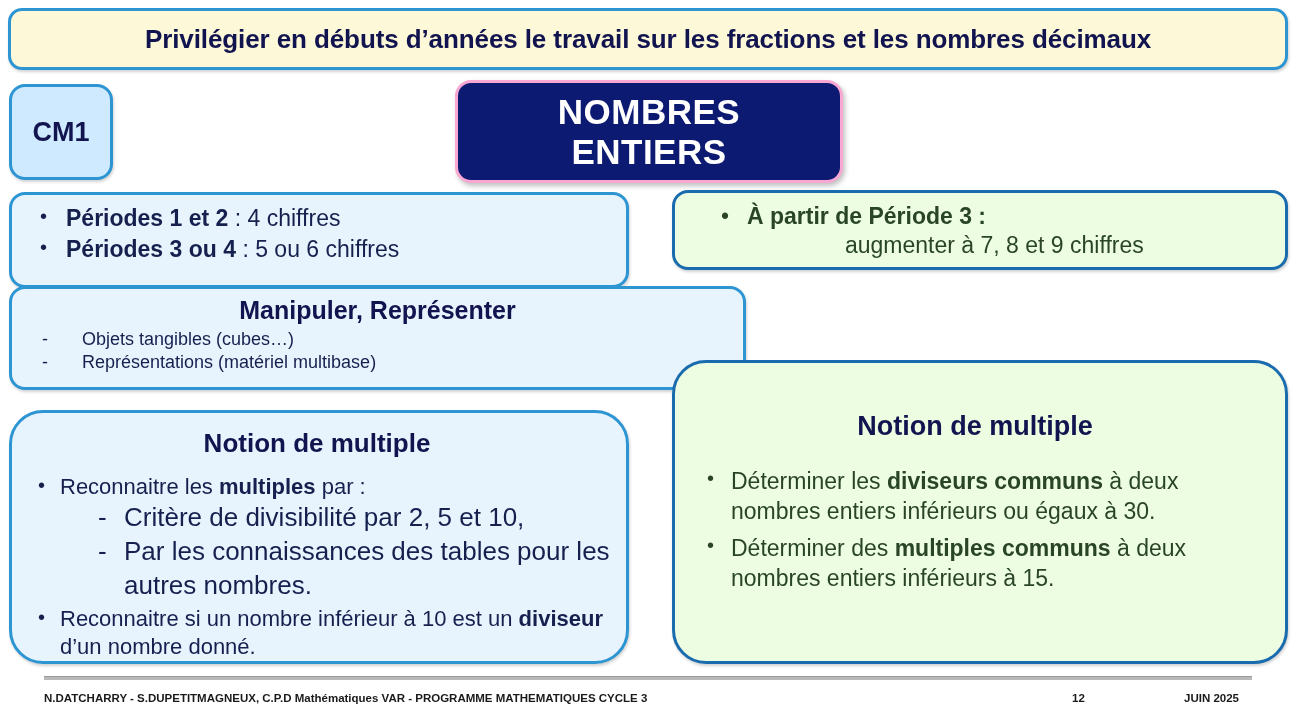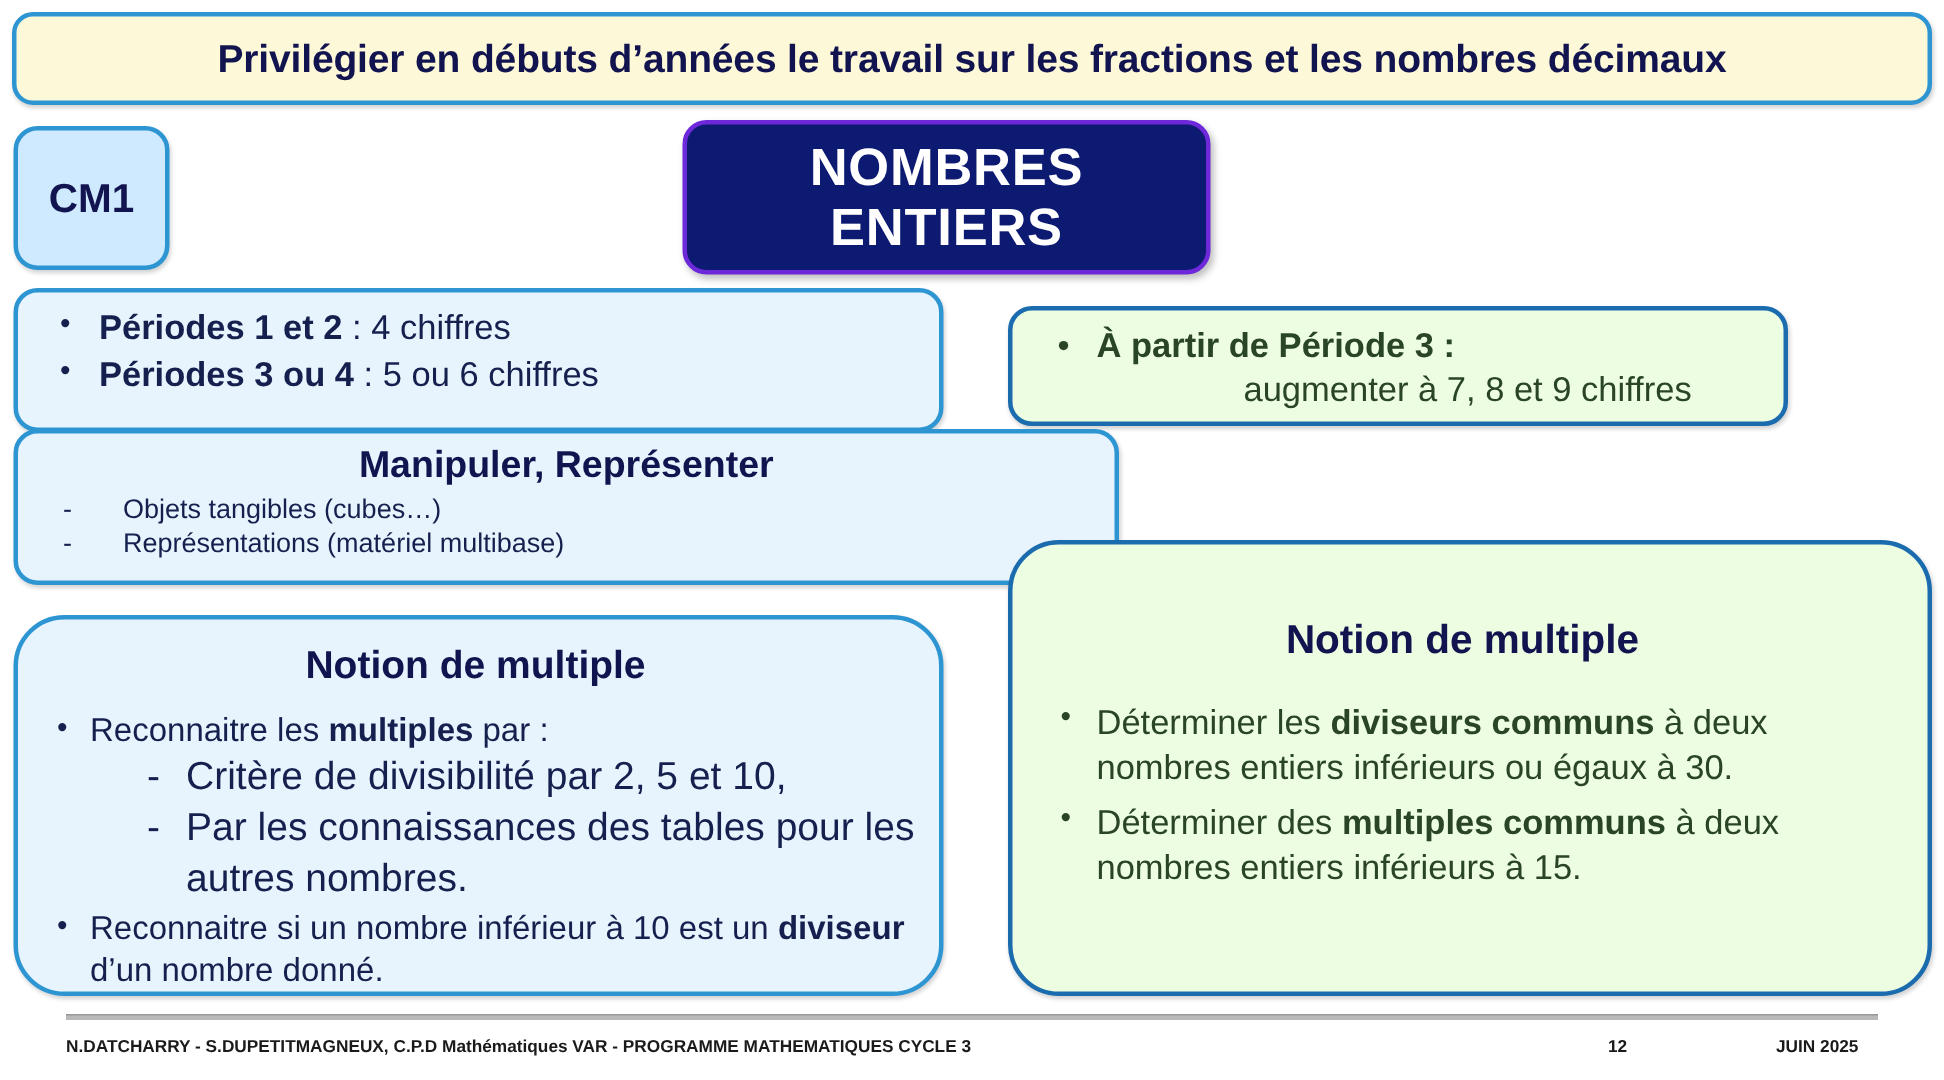--- a/index.html
+++ b/index.html
@@ -31,22 +31,22 @@
     border: 3px solid #2e95d3; border-radius: 16px;
     display: flex; align-items: center; justify-content: center;
     font-size: 27px; font-weight: bold; color: #12144f;
     box-shadow: 1px 2px 3px rgba(0,0,0,0.18);
   }
   .chip-cm1 { left: 9px;  background: #cfeaff; }
   .chip-cm2 { left: 1183px; background: #ccf2bf; }
 
   
   .center-heading {
-    position: absolute; left: 455px; top: 80px; width: 352px; height: 103px;
-    background: #0d1a72; border: 3px solid #6d28d9; border-radius: 16px;
+    position: absolute; left: 455px; top: 80px; width: 388px; height: 103px;
+    background: #0d1a72; border: 3px solid #f9a8d4; border-radius: 16px;
     display: flex; flex-direction: column; align-items: center; justify-content: center;
     box-shadow: 2px 3px 5px rgba(0,0,0,0.25);
   }
   .center-heading .l {
     color: #ffffff; font-size: 35px; font-weight: bold; line-height: 1.12;
     letter-spacing: 0.5px;
   }
 
   
   .box {
@@ -85,21 +85,21 @@
   }
   .sub > li::before { content: "-"; position: absolute; left: 8px; top: 0; }
 
   b { font-weight: bold; }
 
   
   #box-cm1-periodes { left: 9px;  top: 192px; width: 620px; height: 96px; padding: 9px 6px 0 6px; }
   #box-cm1-periodes li { font-size: 23px; line-height: 1.3; padding-left: 48px; }
   #box-cm1-periodes li::before { left: 22px; }
 
-  #box-cm2-periodes { left: 672px; top: 204px; width: 520px; height: 80px; padding: 10px 6px 0 6px; }
+  #box-cm2-periodes { left: 672px; top: 190px; width: 616px; height: 80px; padding: 10px 6px 0 22px; }
   #box-cm2-periodes .line1 { font-size: 23px; padding-left: 50px; position: relative; }
   #box-cm2-periodes .line1::before { content: "\2022"; position: absolute; left: 24px; }
   #box-cm2-periodes .line2 { font-size: 23px; padding-left: 148px; margin-top: 2px; }
 
   #box-manipuler { left: 9px; top: 286px; width: 737px; height: 104px; padding: 7px 6px 0 6px; }
   #box-manipuler .box-title { margin-bottom: 3px; }
   #box-manipuler .dash > li { padding-left: 64px; font-size: 18px; line-height: 1.28; }
   #box-manipuler .dash > li::before { left: 24px; }
 
   #box-multiple-cm1 { left: 9px; top: 410px; width: 620px; height: 254px; padding: 16px 14px 0 10px; }

